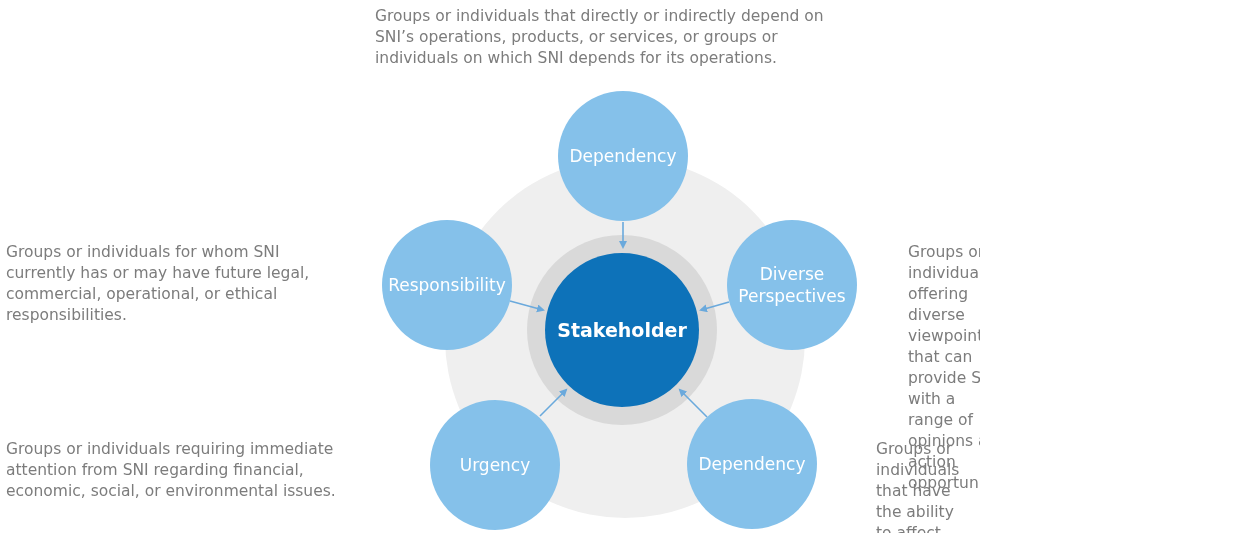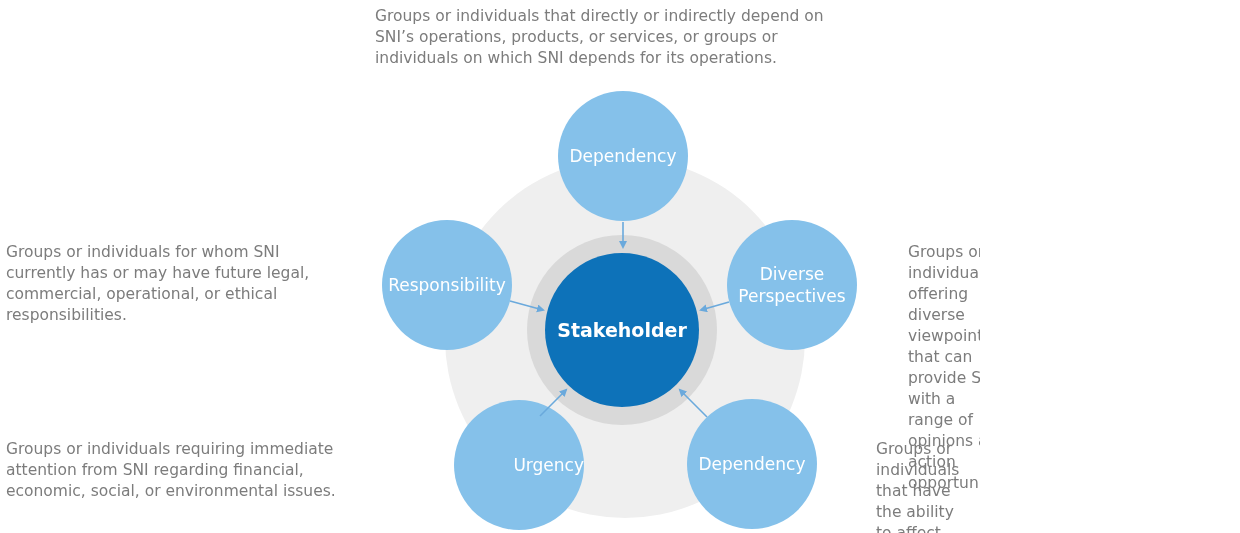--- a/index.html
+++ b/index.html
@@ -55,21 +55,21 @@
     left: 545px; top: 253px;
     width: 154px; height: 154px;
     background: #0d72b9;
     font-size: 19px;
     font-weight: bold;
     z-index: 5;
   }
   .sat-dependency    { left: 558px; top:  91px; }
   .sat-responsibility{ left: 382px; top: 220px; }
   .sat-diverse       { left: 727px; top: 220px; }
-  .sat-urgency       { left: 454px; top: 400px; justify-content: flex-end; }
+  .sat-urgency       { left: 430px; top: 400px; }
   .sat-influence     { left: 687px; top: 399px; }
   
   .arrows {
     position: absolute;
     left: 0; top: 0;
     width: 1240px; height: 533px;
     z-index: 6;
     pointer-events: none;
   }
   .arrows line {

